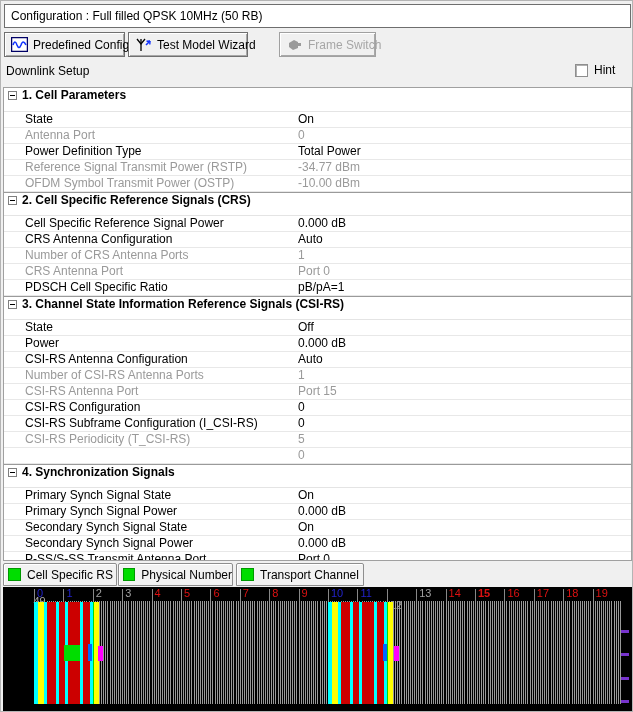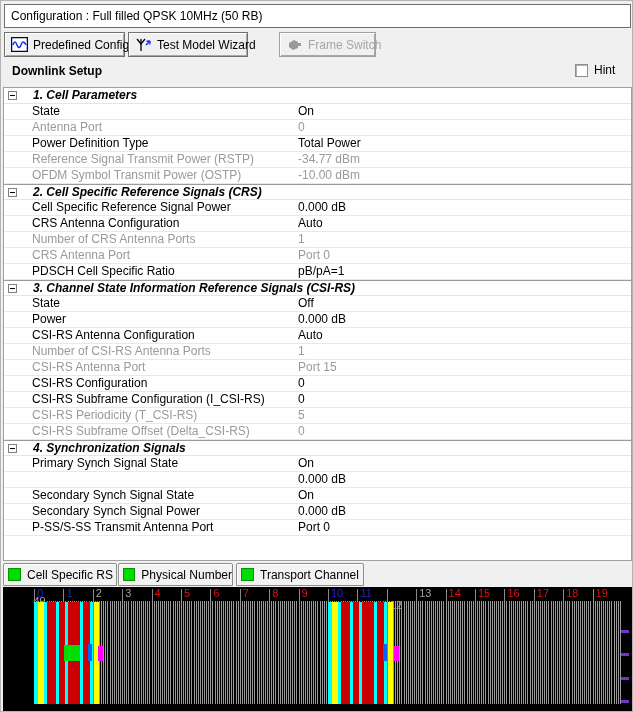--- a/index.html
+++ b/index.html
@@ -26,48 +26,48 @@
     box-shadow: inset 1px 1px 0 #ffffff, inset -1px -1px 0 #a8a8a8;
     display:flex; align-items:center; padding:0 6px; cursor:default;
     font-size:12px; white-space:nowrap;
   }
   .btn .ico { width:17px; height:15px; margin-right:5px; flex:0 0 auto; }
   .btn.disabled { color:#a6a6a6; border-color:#a0a0a0; }
   #btn-predefined { left:3px;   width:121px; }
   #btn-wizard     { left:127px; width:120px; }
   #btn-frame      { left:278px; width:97px;  }
   
-  .dl-label { position:absolute; left:11px; top:63px;font-weight:bold; }
+  .dl-label { position:absolute; left:5px; top:63px; }
   .hint-box {
     position:absolute; left:574px; top:63px; width:13px; height:13px;
     background:#fff; border:1px solid #8e8e8e;
     box-shadow: inset 1px 1px 0 #b0b0b0;
   }
   .hint-label { position:absolute; left:593px; top:62px; }
   
   .settings {
     position:absolute; left:2px; top:86px; width:629px; height:474px;
     background:#ffffff; border:1px solid #a0a0a0; overflow:hidden;
   }
   .sec-header {
-    position:relative; height:16px; line-height:15px;
+    position:relative; height:24px; line-height:15px;
     border-top:1px solid #9a9a9a; border-bottom:1px solid #e4e4e4;
-    font-weight:bold; padding-left:29px;font-style:italic;
+    font-weight:bold; padding-left:18px;
   }
   .sec-header:first-child { border-top:none; }
   .expander {
     position:absolute; left:4px; top:3px; width:9px; height:9px;
     border:1px solid #7f7f7f; background:#fff;
   }
   .expander::before {
     content:""; position:absolute; left:1px; top:3px; width:5px; height:1px; background:#000;
   }
   .s-row {
     position:relative; height:16px; line-height:15px;
-    border-bottom:1px solid #e8e8e8; padding-left:28px;
+    border-bottom:1px solid #e8e8e8; padding-left:21px;
   }
   .s-row .val { position:absolute; left:294px; top:0; }
   .s-row.dis { color:#9a9a9a; }
   
   .tab {
     position:absolute; top:562px; height:23px;
     background:#f2f2f2; border:1px solid #8e8e8e;
     border-radius:2px 2px 0 0;
     box-shadow: inset 1px 1px 0 #ffffff;
     display:flex; align-items:center; cursor:default; white-space:nowrap;
@@ -142,24 +142,24 @@
     <div class="s-row"><span>PDSCH Cell Specific Ratio</span><span class="val">pB/pA=1</span></div>
     <div class="sec-header"><span class="expander"></span>3. Channel State Information Reference Signals (CSI-RS)</div>
     <div class="s-row"><span>State</span><span class="val">Off</span></div>
     <div class="s-row"><span>Power</span><span class="val">0.000 dB</span></div>
     <div class="s-row"><span>CSI-RS Antenna Configuration</span><span class="val">Auto</span></div>
     <div class="s-row dis"><span>Number of CSI-RS Antenna Ports</span><span class="val">1</span></div>
     <div class="s-row dis"><span>CSI-RS Antenna Port</span><span class="val">Port 15</span></div>
     <div class="s-row"><span>CSI-RS Configuration</span><span class="val">0</span></div>
     <div class="s-row"><span>CSI-RS Subframe Configuration (I_CSI-RS)</span><span class="val">0</span></div>
     <div class="s-row dis"><span>CSI-RS Periodicity (T_CSI-RS)</span><span class="val">5</span></div>
-    <div class="s-row dis"><span>CSI-RS Subframe Offset (Delta_CSI-RS)</span><span class="val">0</span></div>
+    <div class="s-row dis"><span class="val">0</span></div>
     <div class="sec-header"><span class="expander"></span>4. Synchronization Signals</div>
     <div class="s-row"><span>Primary Synch Signal State</span><span class="val">On</span></div>
-    <div class="s-row"><span class="val">0.000 dB</span></div>
+    <div class="s-row"><span>Primary Synch Signal Power</span><span class="val">0.000 dB</span></div>
     <div class="s-row"><span>Secondary Synch Signal State</span><span class="val">On</span></div>
     <div class="s-row"><span>Secondary Synch Signal Power</span><span class="val">0.000 dB</span></div>
     <div class="s-row"><span>P-SS/S-SS Transmit Antenna Port</span><span class="val">Port 0</span></div>
   </div>
 
 <div class="tab" id="tab-crs">
   <span class="sq" style="background: rgb(0, 221, 0);"></span>
   <span>Cell Specific RS</span>
 </div>
 <div class="tab" id="tab-phy">
@@ -199,21 +199,21 @@
     <div class="sfl" style="left: 328px; color: rgb(34, 34, 204);">10</div>
     <div class="tick" style="left: 354.4px;"></div>
     <div class="sfl" style="left: 357.4px; color: rgb(34, 34, 204); text-align: center;">11</div>
     <div class="tick" style="left: 383.8px;"></div>
     <div class="sfl" style="left: 386.8px; color: rgb(160, 160, 160); margin-top: 12px;">12</div>
     <div class="tick" style="left: 413.2px;"></div>
     <div class="sfl" style="left: 416.2px; color: rgb(160, 160, 160);">13</div>
     <div class="tick" style="left: 442.6px;"></div>
     <div class="sfl" style="left: 445.6px; color: rgb(221, 17, 17);">14</div>
     <div class="tick" style="left: 472px;"></div>
-    <div class="sfl" style="left: 475px; color: rgb(221, 17, 17);">15</div>
+    <div class="sfl" style="left: 475px; color: rgb(221, 17, 17); font-weight: bold;">15</div>
     <div class="tick" style="left: 501.4px;"></div>
     <div class="sfl" style="left: 504.4px; color: rgb(221, 17, 17);">16</div>
     <div class="tick" style="left: 530.8px;"></div>
     <div class="sfl" style="left: 533.8px; color: rgb(221, 17, 17);">17</div>
     <div class="tick" style="left: 560.2px;"></div>
     <div class="sfl" style="left: 563.2px; color: rgb(221, 17, 17);">18</div>
     <div class="tick" style="left: 589.6px;"></div>
     <div class="sfl" style="left: 592.6px; color: rgb(221, 17, 17);">19</div>
     <div class="block" style="left: 31px;">
       <div class="stripe" style="width: 4px; background: rgb(0, 255, 255);"></div>

